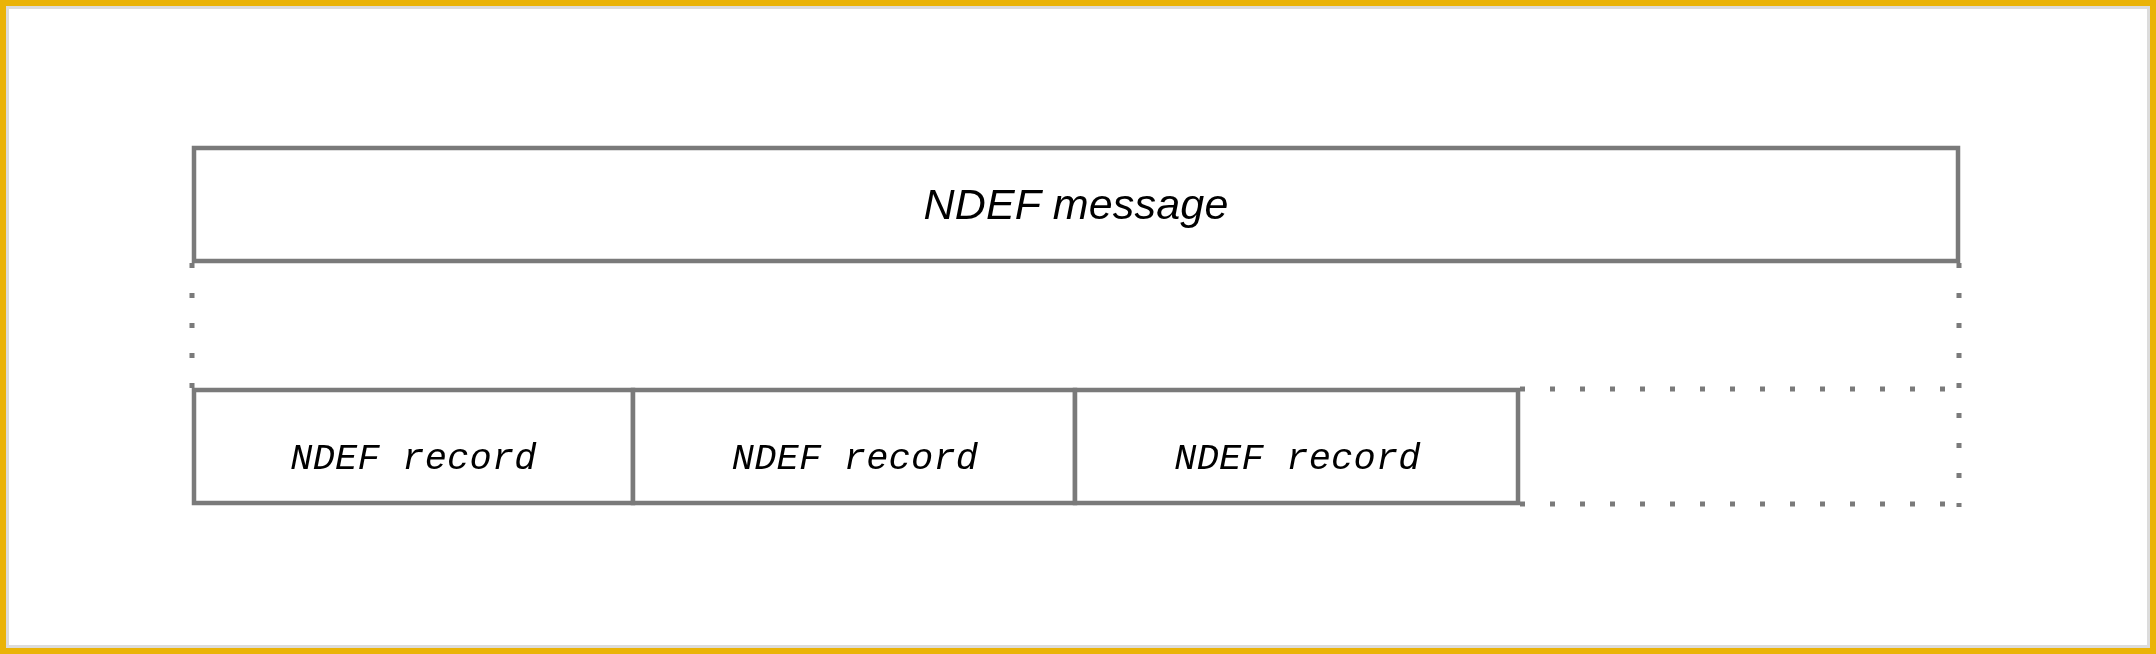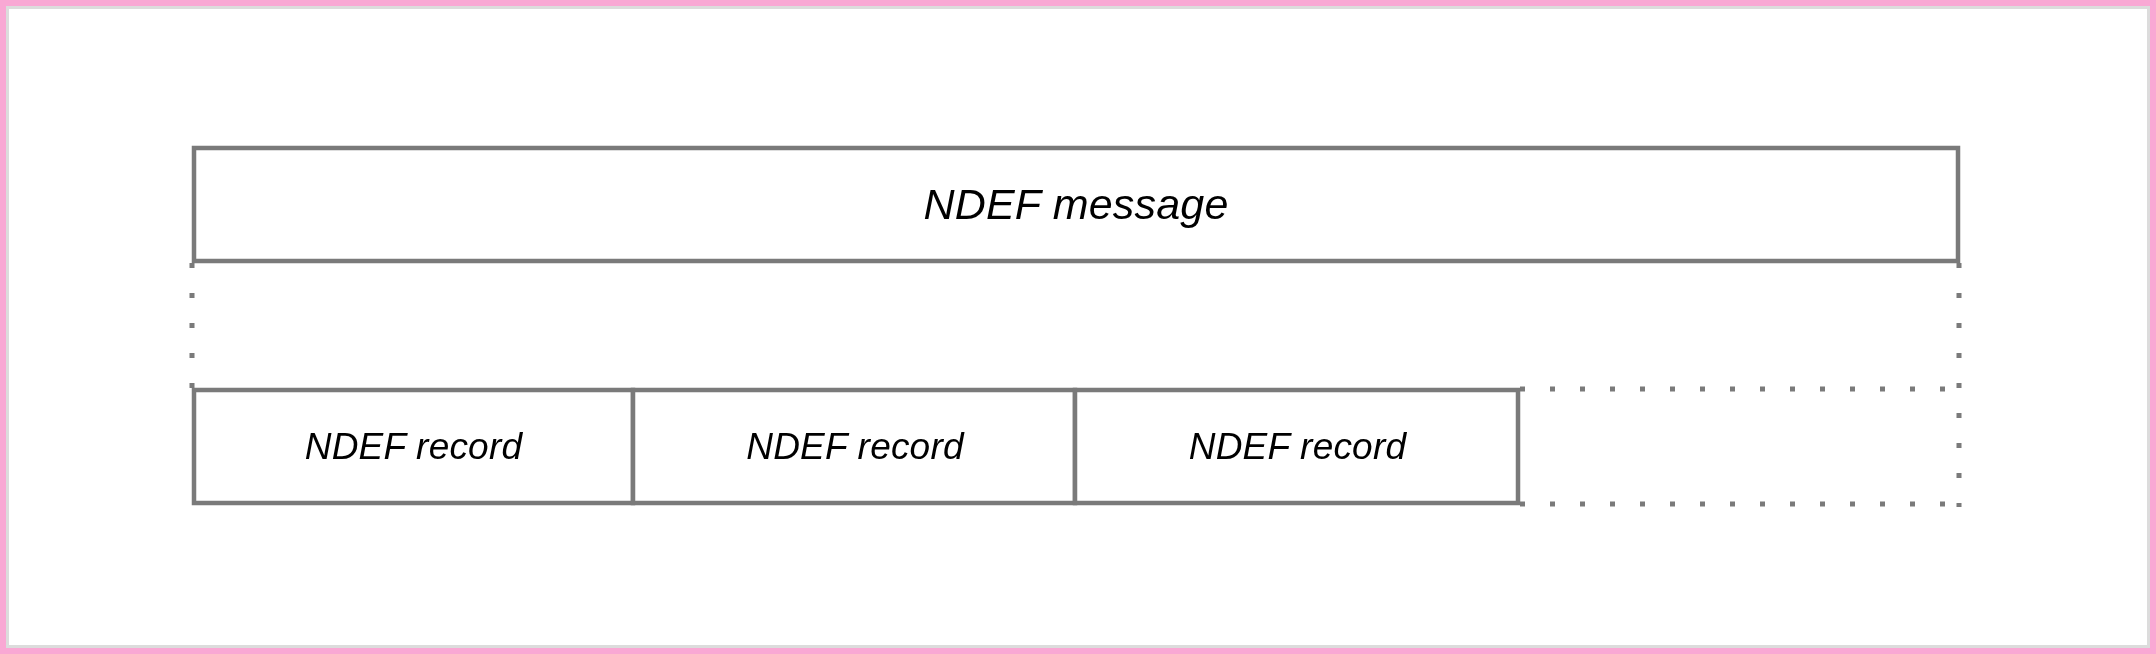--- a/index.html
+++ b/index.html
@@ -8,21 +8,21 @@
     padding: 0;
     background: #ffffff;
   }
   body {
     font-family: "Liberation Sans", "DejaVu Sans", sans-serif;
   }
   #canvas {
     position: relative;
     width: 2156px;
     height: 654px;
-    background: #f9a8d4;
+    background: #eab308;
     overflow: hidden;
   }
   
   .page-frame {
     position: absolute;
     left: 6px;
     top: 6px;
     width: 2144px;
     height: 642px;
     box-sizing: border-box;
@@ -47,23 +47,24 @@
     letter-spacing: 0.2px;
   }
   .message-label {
     left: 192px;
     top: 146px;
     width: 1768px;
     height: 117px;
     font-size: 43px;
   }
   .record-label {
-    top: 388px;
+    top: 400px;
     height: 117px;
     font-size: 37px;
+    font-family: Liberation Mono, monospace;
   }
   .record-label-0 { left: 192px;  width: 443px; }
   .record-label-1 { left: 635px;  width: 440px; }
   .record-label-2 { left: 1075px; width: 445px; }
 </style>
 </head>
 <body>
 
 <div id="canvas">
 

